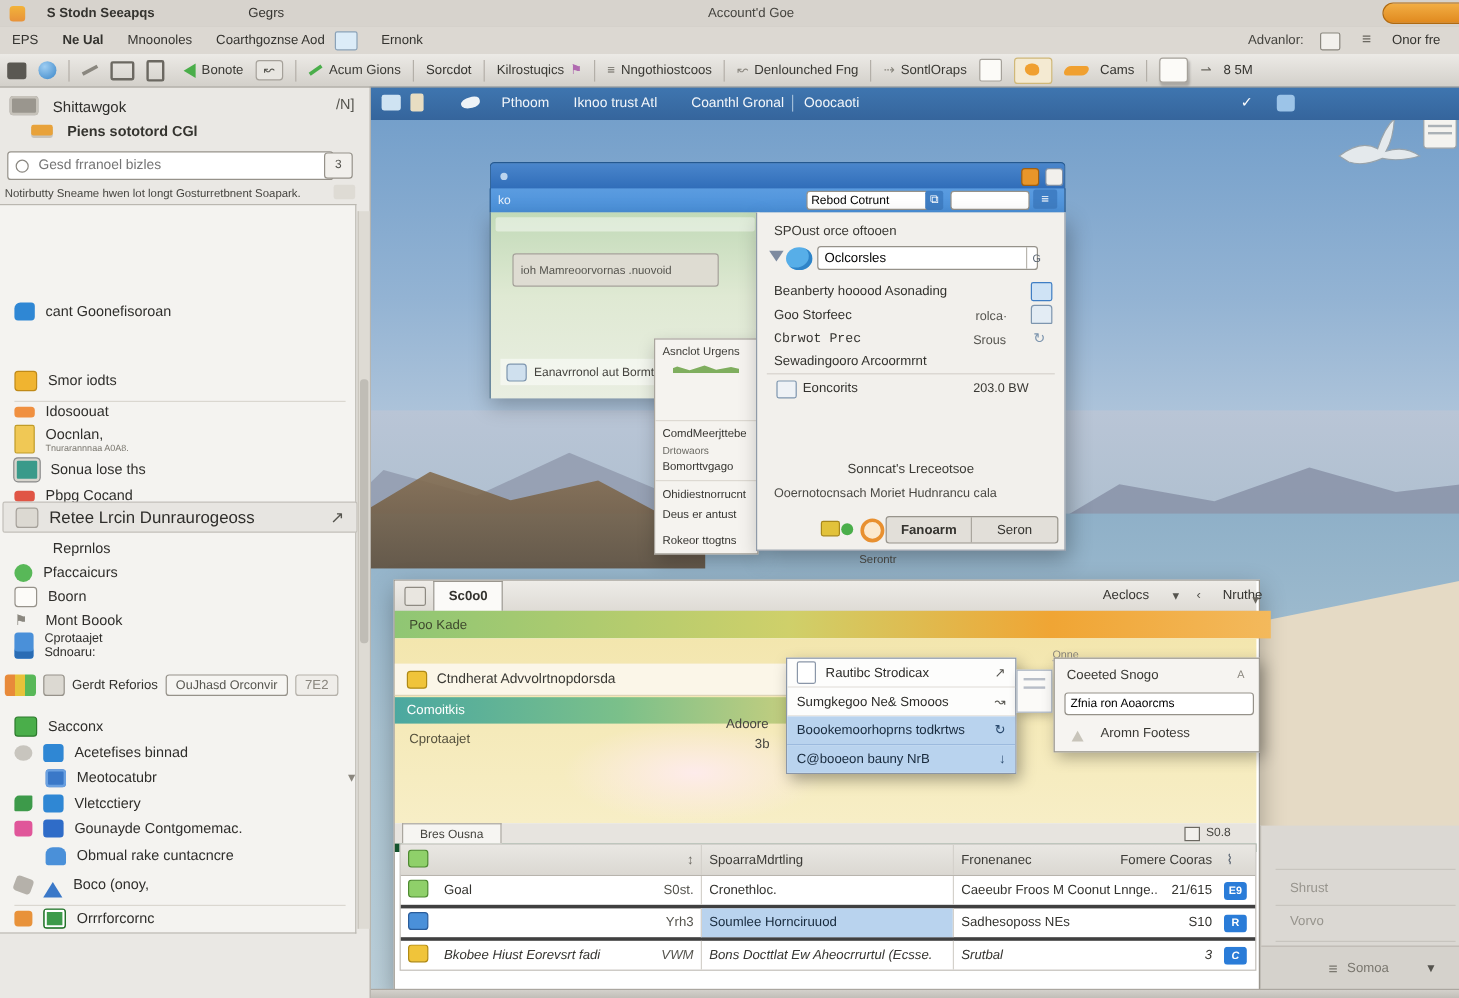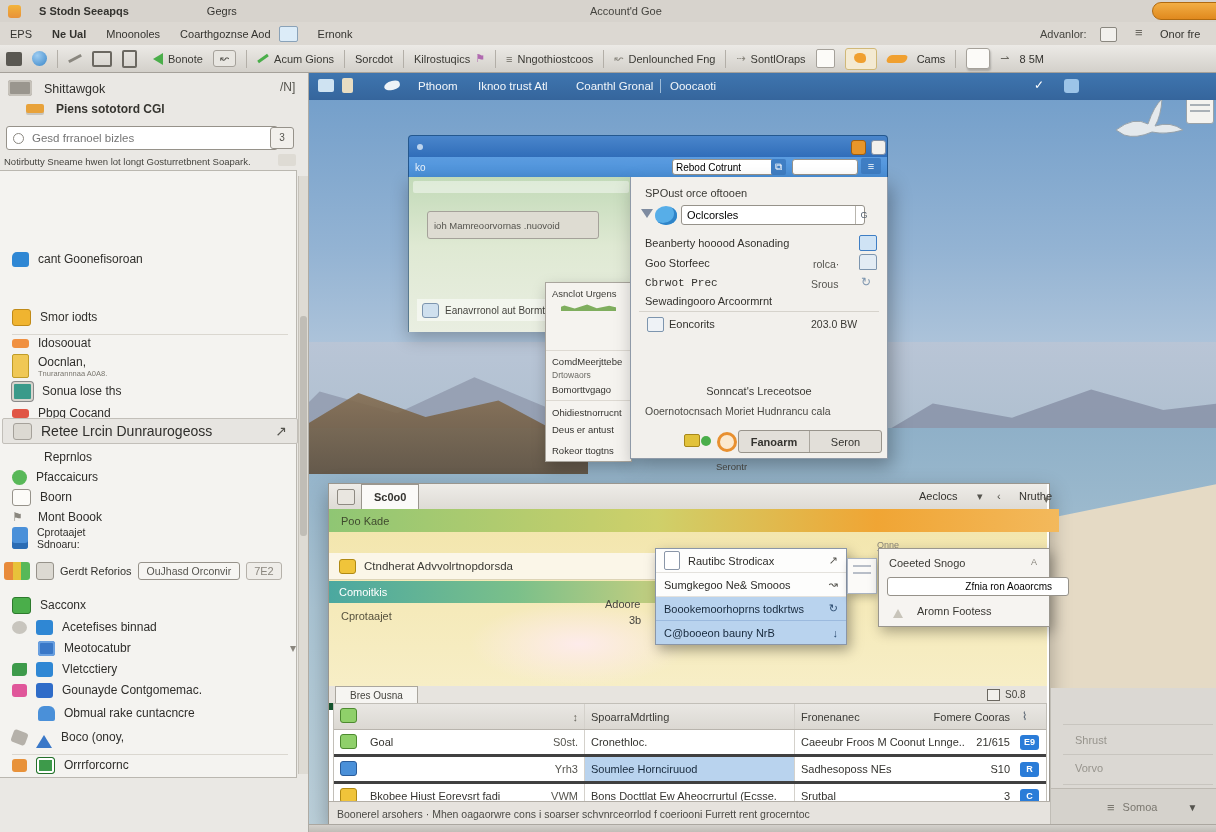--- a/index.html
+++ b/index.html
@@ -220,36 +220,33 @@
         <span class="cell"><span class="ic2" style="background:#4a90d9;border:1px solid #2a5c9a;display:inline-block;"></span></span>
         <span class="cell"></span>
         <span class="cell" style="text-align:right;color:#55544e;">Yrh3</span>
         <span class="cell cb" style="background:#b9d3ee;color:#17293c;">Soumlee Hornciruuod</span>
         <span class="cell cb">Sadhesoposs NEs</span>
         <span class="cell" style="text-align:right;">S10</span>
         <span class="cell" style="padding:0 4px;">
             <span class="badge">R</span>
           </span>
       </div>
-      <div class="t-row" style="border-bottom:none;">
+      <div class="t-row" style="border-bottom:none;font-style:italic;">
         <span class="cell"><span class="ic2" style="background:#f0c43a;border:1px solid #b08a14;display:inline-block;"></span></span>
         <span class="cell">Bkobee Hiust Eorevsrt fadi</span>
         <span class="cell" style="text-align:right;color:#55544e;">VWM</span>
         <span class="cell cb">Bons Docttlat Ew Aheocrrurtul (Ecsse.</span>
         <span class="cell cb">Srutbal</span>
         <span class="cell" style="text-align:right;">3</span>
         <span class="cell" style="padding:0 4px;">
             <span class="badge">C</span>
           </span>
       </div>
     </div>
 
-    <div class="statusbar">
-      <span class="txt">Boonerel arsohers · Mhen oagaorwre cons i soarser schvnrceorrlod f coeriooni Furrett rent grocerntoc</span>
-    </div>
   </div>
 
   <div class="abs menu">
     <div class="mi">
       <span style="width:14px;height:17px;background:#fff;border:1px solid #8a96a8;border-radius:2px;flex:none;"></span>
       <span class="txt" style="flex:1;">Rautibc Strodicax</span>
       <span style="color:#55544e;">↗</span>
     </div>
     <div class="mi">
       <span class="txt" style="flex:1;">Sumgkegoo Ne&amp; Smooos</span>
@@ -265,21 +262,21 @@
     </div>
   </div>
   <div class="abs" style="left:847px;top:558px;width:28px;height:34px;background:#fbfaf8;border:1px solid #aab4c2;box-shadow:2px 3px 8px rgba(0,0,0,.25);">
     <div style="margin:6px 5px 0;height:2px;background:#b8bec8;"></div>
     <div style="margin:5px 5px 0;height:2px;background:#b8bec8;"></div>
   </div>
 
   <div class="abs panel2">
     <span class="abs txt" style="left:10px;top:8px;color:#3a3934;">Coeeted Snogo</span>
     <span class="abs" style="left:152px;top:8px;font-size:9px;color:#8a867e;">A</span>
-    <input class="abs input" style="left: 8px; top: 28px; width: 148px; height: 17px; font-size: 10px; padding: 0px 16px; text-align: right;" value="Zfnia ron Aoaorcms">
+    <input class="abs input" style="left: 8px; top: 28px; width: 148px; height: 17px; font-size: 10px; padding: 0px 4px;" value="Zfnia ron Aoaorcms">
     <span class="abs" style="left:14px;top:55px;width:0;height:0;border:5px solid transparent;border-bottom:9px solid #c8c4ba;"></span>
     <span class="abs txt" style="left:38px;top:56px;color:#3a3934;">Aromn Footess</span>
   </div>
 
   <div class="abs rp">
     <div class="hair" style="top:36px;"></div>
     <span class="abs txt" style="left:24px;top:46px;">Shrust</span>
     <div class="hair" style="top:66px;"></div>
     <span class="abs txt" style="left:24px;top:74px;">Vorvo</span>
     <div class="hair" style="top:96px;"></div>

